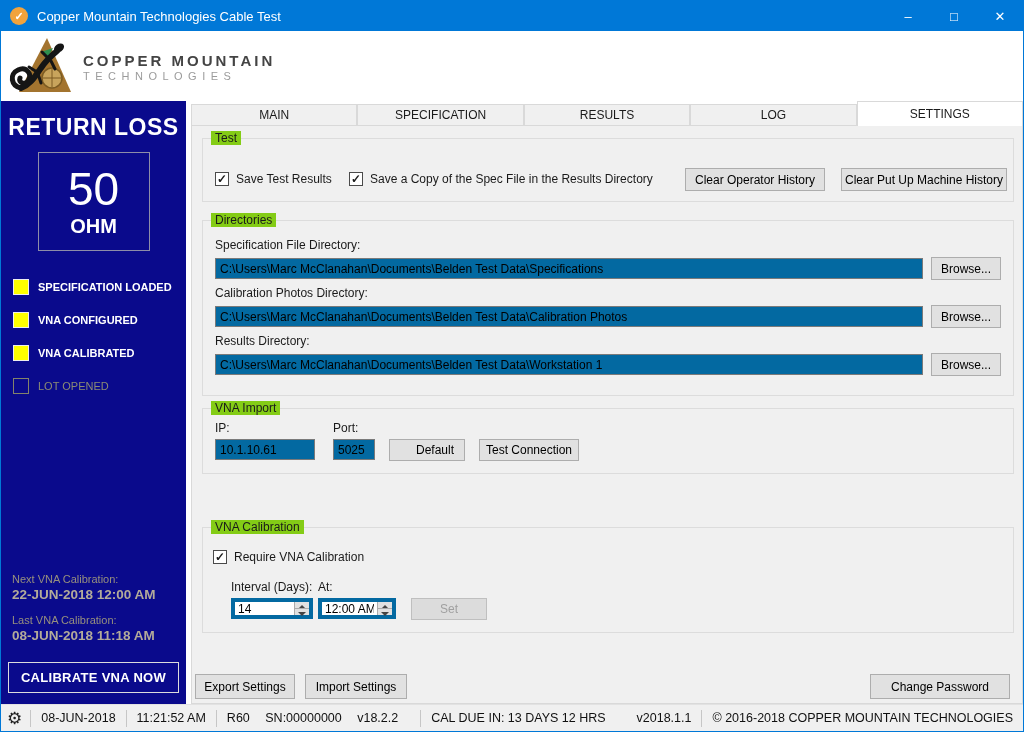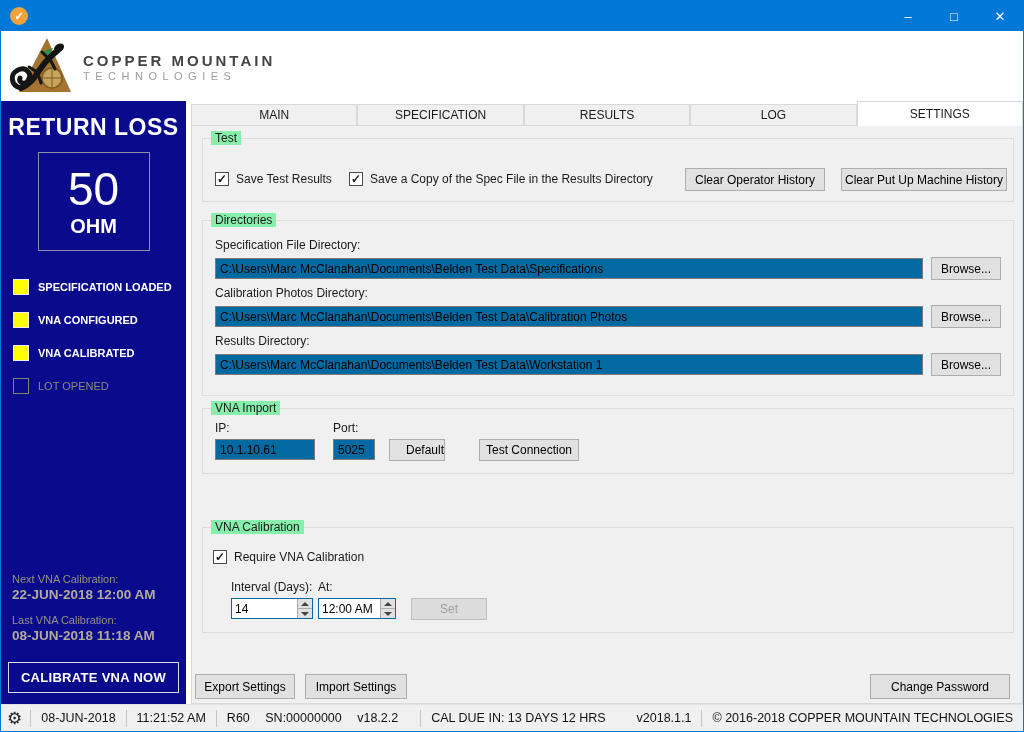--- a/index.html
+++ b/index.html
@@ -52,38 +52,38 @@
   
   .content { position:absolute; left:190px; right:0; top:0; bottom:0; }
   .tabbar { display:flex; height:24px; width:832px; }
   .tab { flex:1; margin-top:3px; background:#f0f0f0; border:1px solid #d9d9d9; border-bottom:0;
          display:flex; align-items:center; justify-content:center; font-size:12px; color:#1a1a1a; }
   .tab.selected { margin-top:0; background:#fff; position:relative; z-index:3; height:25px; }
   .tabpanel { position:absolute; top:24px; left:0; width:832px; bottom:0;
               background:#f0f0f0; border:1px solid #d9d9d9; }
 
   .group { position:absolute; border:1px solid #dcdcdc; }
-  .group-title { position:absolute; top:-8px; left:8px; background:#86efac; padding:0 4px;
+  .group-title { position:absolute; top:-8px; left:8px; background:#84cc16; padding:0 4px;
                  font-size:12px; color:#1a1a1a; }
   .lbl { position:absolute; font-size:12px; color:#1a1a1a; white-space:nowrap; }
 
   .btn { position:absolute; background:#e1e1e1; border:1px solid #adadad; font-size:12px;
          font-family:inherit; color:#000; }
   .btn.disabled { background:#dcdcdc; border-color:#bfbfbf; color:#a0a0a0; }
 
   .tb { position:absolute; border:1px solid #7a7a7a; background:#0369a1; font-size:12px;
         font-family:inherit; color:#000; padding:0 4px; height:21px; }
 
   .cb { position:absolute; display:flex; align-items:center; }
   .cb-box { width:14px; height:14px; border:1px solid #4a4a4a; background:#fff; flex:0 0 auto;
             display:flex; align-items:center; justify-content:center; }
   .cb-box.checked::before { content:"✓"; font-size:12px; font-weight:bold; color:#1a1a1a; }
   .cb-label { margin-left:7px; font-size:12px; color:#1a1a1a; white-space:nowrap; }
 
-  .spin { position:absolute; height:21px; border:1px solid #0369a1; background:#a16207; display:flex; }
+  .spin { position:absolute; height:21px; border:4px solid #0369a1; background:#a16207; display:flex; }
   .spin-input { flex:1; min-width:0; border:0; outline:0; font-size:12px; font-family:inherit; padding:0 3px; }
   .spin-btns { width:15px; display:flex; flex-direction:column; border-left:1px solid #ababab; }
   .spin-btn { flex:1; background:#e1e1e1; position:relative; }
   .spin-btn + .spin-btn { border-top:1px solid #ababab; }
   .spin-btn::after { content:""; position:absolute; left:3px; top:3px;
                      border-left:4px solid transparent; border-right:4px solid transparent; }
   .spin-btn.up::after { border-bottom:4px solid #444; }
   .spin-btn.down::after { border-top:4px solid #444; }
 
   
@@ -95,20 +95,21 @@
   .sb-device span { margin-right:12px; }
   .sb-right { margin-left:auto; display:flex; align-items:center; height:100%; }
 </style>
 </head>
 <body>
 
 <div class="window">
 
   <div class="titlebar">
     <span class="app-icon">✓</span>
+    <span class="title">Copper Mountain Technologies Cable Test</span>
     <div class="win-controls">
       <span class="win-btn">–</span>
       <span class="win-btn">□</span>
       <span class="win-btn">✕</span>
     </div>
   </div>
 
   <div class="logoband">
     <svg class="logo-graphic" width="66" height="62" viewBox="0 0 66 62">
       <polygon points="40,2 64,56 12,56" fill="#a3742f"></polygon>
@@ -202,21 +203,21 @@
           <input class="tb" style="left: 12px; top: 133px; width: 708px;" value="C:\Users\Marc McClanahan\Documents\Belden Test Data\Workstation 1">
           <button class="btn" style="left:728px; top:132px; width:70px; height:23px;">Browse...</button>
         </div>
 
         <div class="group" style="left:10px; top:282px; width:812px; height:66px;">
           <span class="group-title">VNA Import</span>
           <span class="lbl" style="left:12px; top:12px;">IP:</span>
           <span class="lbl" style="left:130px; top:12px;">Port:</span>
           <input class="tb" style="left: 12px; top: 30px; width: 100px;" value="10.1.10.61">
           <input class="tb" style="left: 130px; top: 30px; width: 42px;" value="5025">
-          <button class="btn" style="left:186px; top:30px; width:56px; height:22px;padding-left:16px;">Default</button>
+          <button class="btn" style="left:186px; top:30px; width:76px; height:22px;padding-left:16px;">Default</button>
           <button class="btn" style="left:276px; top:30px; width:100px; height:22px;">Test Connection</button>
         </div>
 
         <div class="group" style="left:10px; top:360px; width:812px; height:106px;margin-top:41px;">
           <span class="group-title">VNA Calibration</span>
           <span class="cb" style="left:10px; top:22px;">
             <span class="cb-box checked"></span>
             <span class="cb-label">Require VNA Calibration</span>
           </span>
           <span class="lbl" style="left:28px; top:52px;">Interval (Days):</span>

